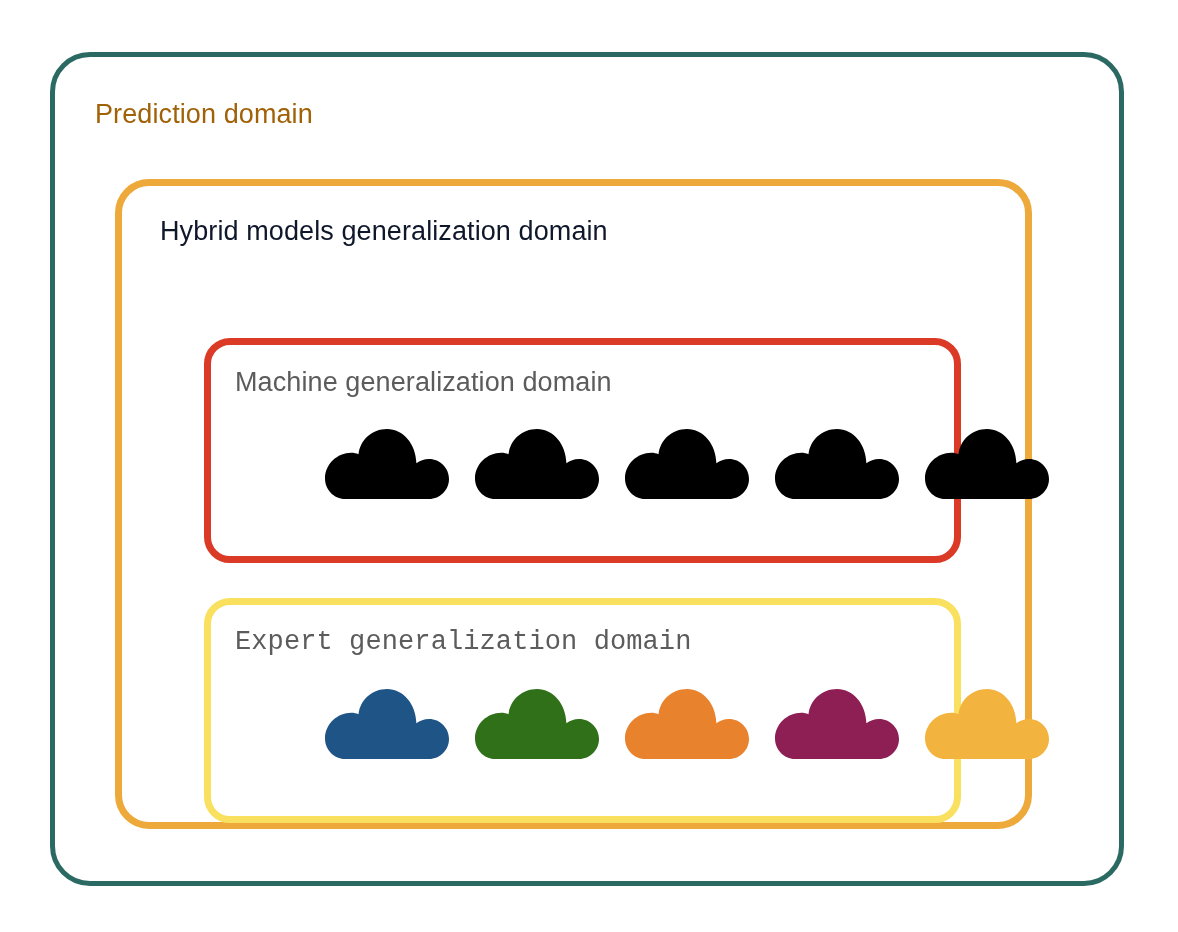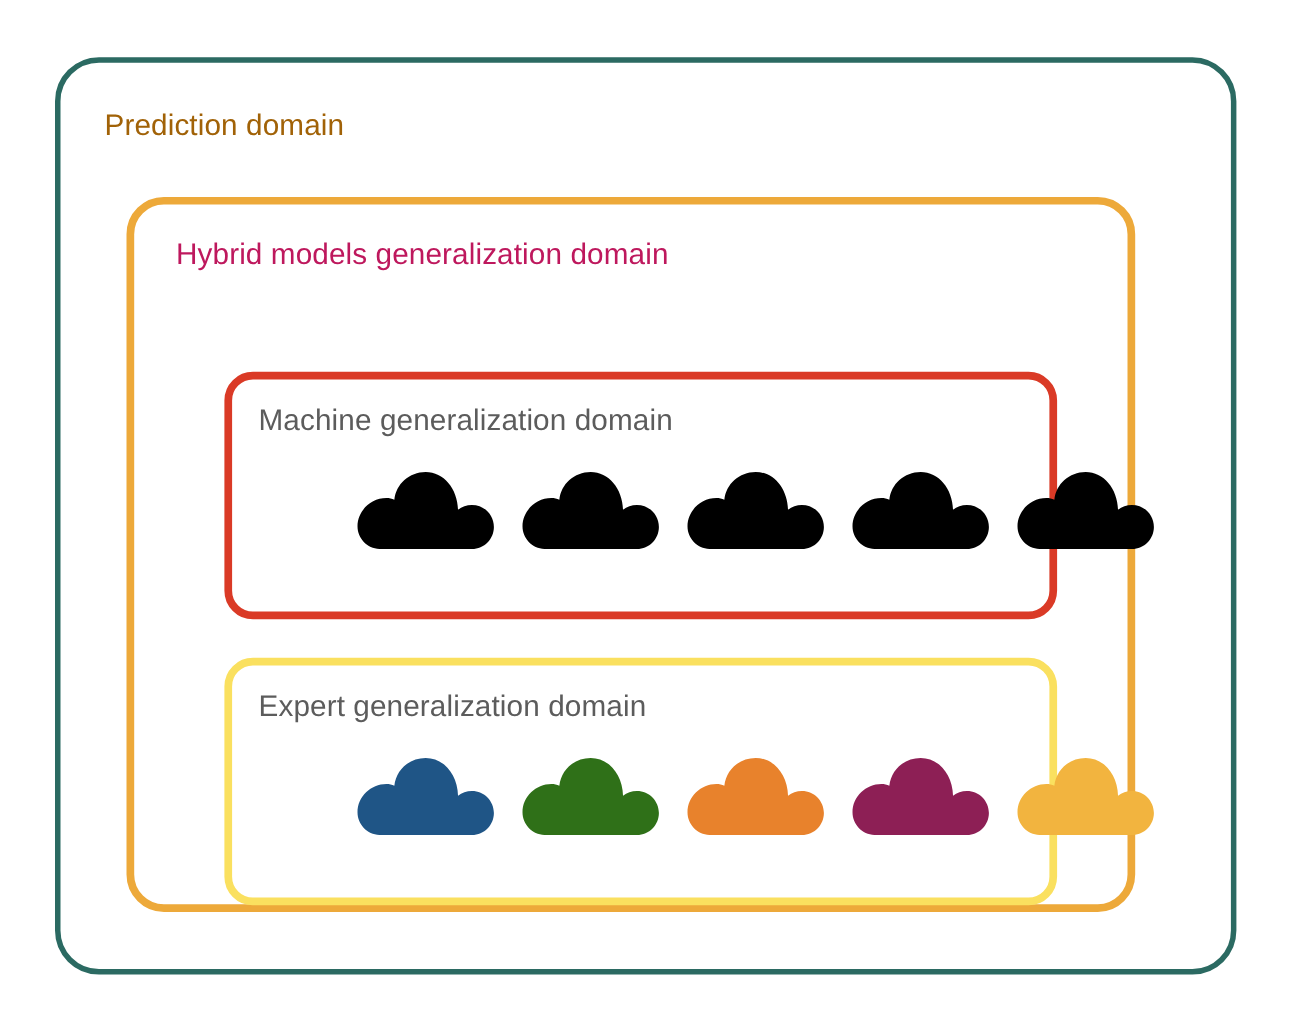--- a/index.html
+++ b/index.html
@@ -85,20 +85,21 @@
     top: 412px;
     width: 757px;
     height: 225px;
     border: 7px solid #fae05f;
     border-radius: 26px;
   }
   #expert-label {
     left: 24px;
     top: 22px;
     font-size: 27px;
+    font-family: Liberation Mono, monospace;
   }
 
   
   .cloud-row {
     position: absolute;
     display: flex;
     flex-direction: row;
     align-items: flex-end;
   }
   #machine-cloud-row {
@@ -122,21 +123,21 @@
 <body>
 
 <div id="canvas" style="background: rgb(255, 255, 255);">
 
   <div class="domain-box" id="prediction-box" style="border-color: rgb(43, 106, 98);">
 
     <div class="box-label" id="prediction-label" style="color: #a16207;">Prediction domain</div>
 
     <div class="domain-box" id="hybrid-box" style="border-color: rgb(237, 169, 58);">
 
-      <div class="box-label" id="hybrid-label" style="color: #be185d;">Hybrid models generalization domain</div>
+      <div class="box-label" id="hybrid-label" style="color: #0f172a;">Hybrid models generalization domain</div>
 
       <div class="domain-box" id="machine-box" style="border-color: rgb(218, 58, 38);">
 
         <div class="box-label" id="machine-label" style="color: rgb(92, 92, 92);">Machine generalization domain</div>
 
         <div class="cloud-row" id="machine-cloud-row">
             <svg class="cloud" viewBox="0 0 128 74">
               <path d="M64 2 C49 2 37 13 35.5 27.3 C33.3 26.3 30.9 25.8 28.3 25.8 C14.2 25.8 2 37.3 2 51.5 C2 62.3 10.7 72 22 72 L106 72 C117.3 72 126 62.8 126 52 C126 41.2 117.3 32 106 32 C101.2 32 96.8 33.6 93.4 36.3 C92.9 17.1 80.3 2 64 2 Z" fill="#000000"></path>
             </svg>
             <svg class="cloud" viewBox="0 0 128 74">

